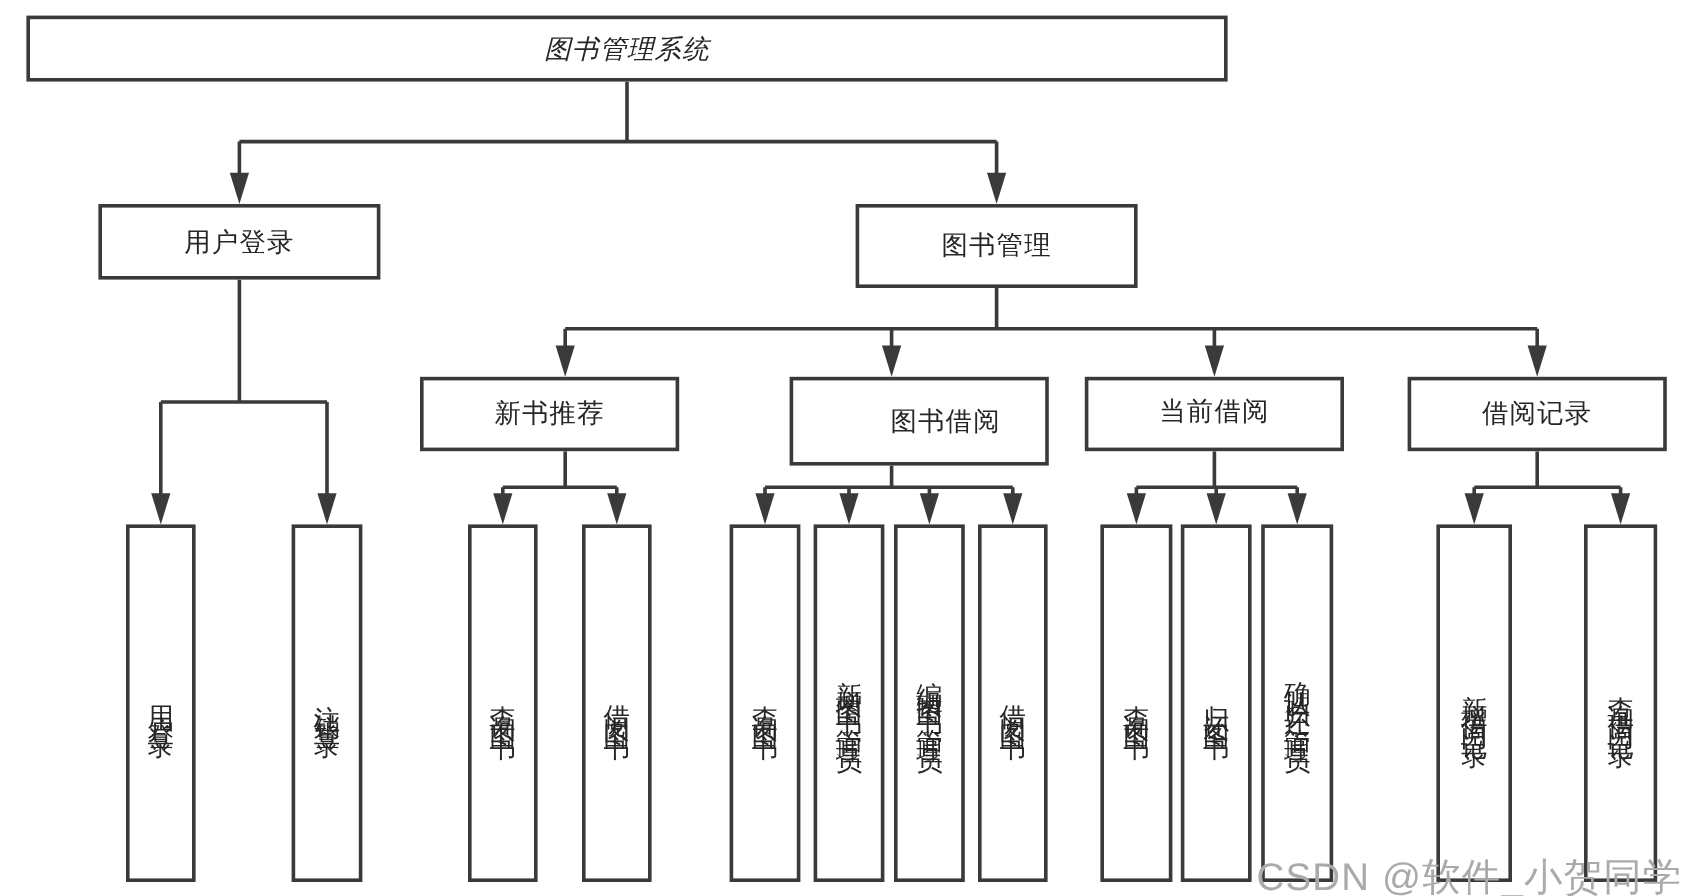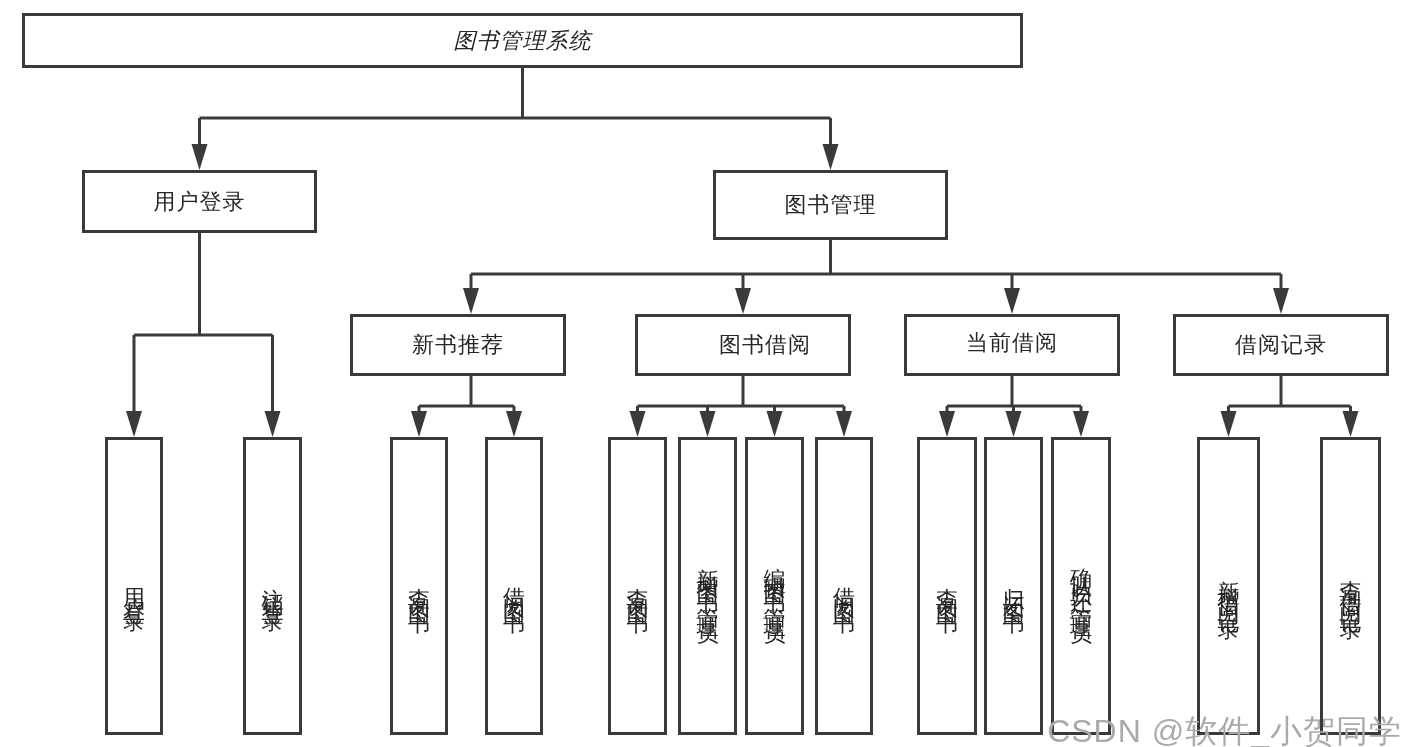--- a/index.html
+++ b/index.html
@@ -43,21 +43,21 @@
     padding: 8px 0;
     overflow: hidden;
   }
   
   .b-root { left: 22px;  top: 13px;  width: 1001px; height: 55px; font-style: italic; }
   
   .b-l2-0 { left: 82px;  top: 170px; width: 235px; height: 63px; }
   .b-l2-1 { left: 713px; top: 170px; width: 235px; height: 70px; }
   
   .b-l3-0 { left: 350px;  top: 314px; width: 216px; height: 62px; }
-  .b-l3-1 { left: 635px;  top: 314px; width: 216px; height: 62px; padding-left: 44px; }
+  .b-l3-1 { left: 658px;  top: 314px; width: 216px; height: 74px; padding-left: 44px; }
   .b-l3-2 { left: 904px;  top: 314px; width: 216px; height: 62px; font-family: Liberation Mono, monospace; }
   .b-l3-3 { left: 1173px; top: 314px; width: 216px; height: 62px; }
   
   .leaf { top: 437px; height: 298px; }
   .b-g1-0 { left: 105px;  width: 58px; }
   .b-g1-1 { left: 243px;  width: 59px; }
   .b-g2-0 { left: 390px;  width: 58px; }
   .b-g2-1 { left: 485px;  width: 58px; }
   .b-g3-0 { left: 608px;  width: 59px; }
   .b-g3-1 { left: 678px;  width: 59px; }

